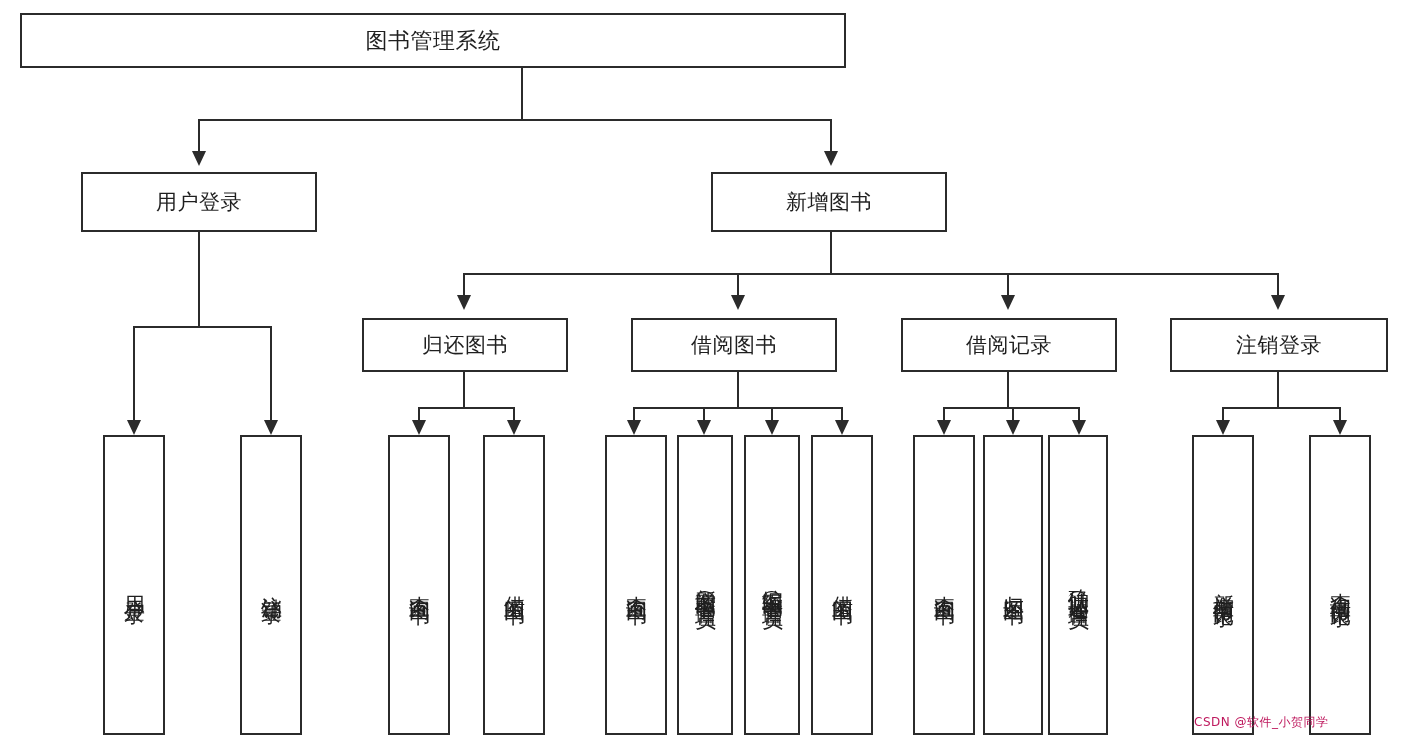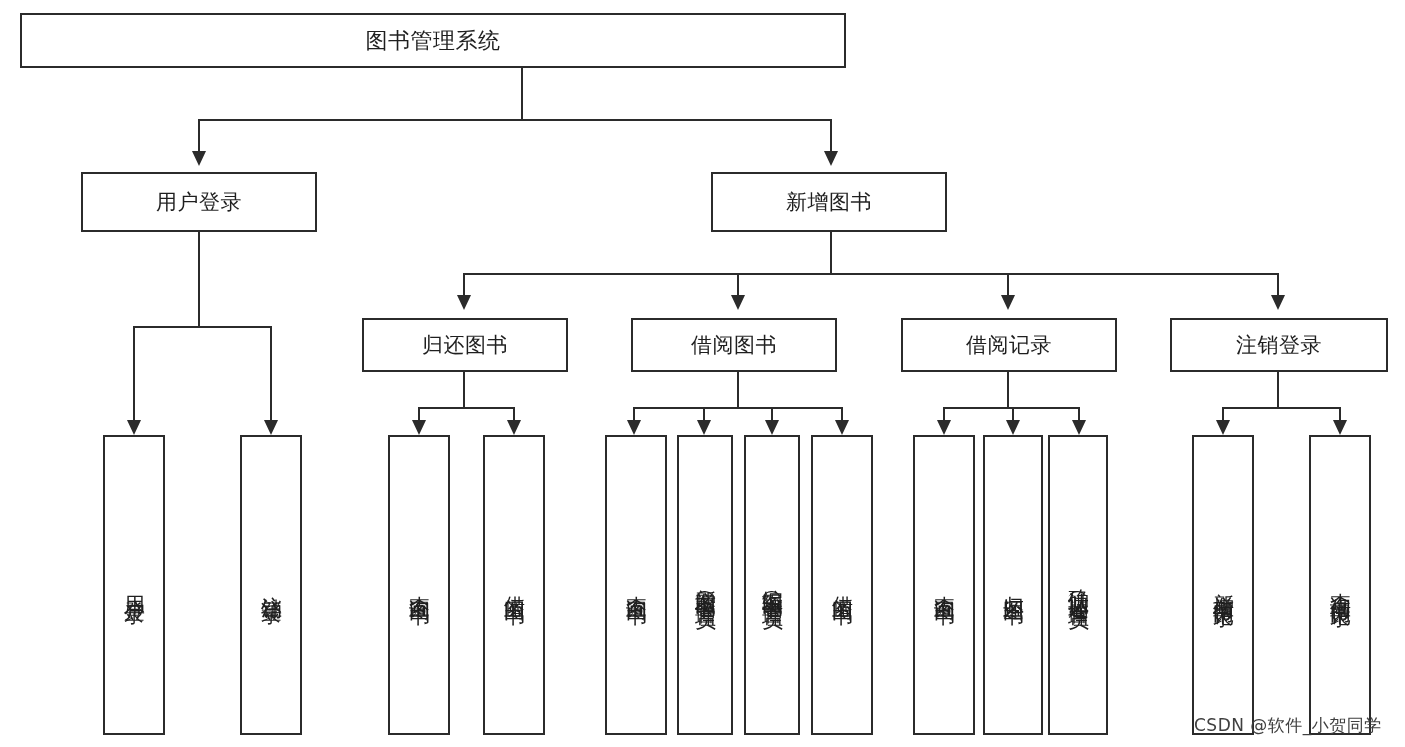--- a/index.html
+++ b/index.html
@@ -63,22 +63,22 @@
   .arrow {
     position: absolute;
     width: 0;
     height: 0;
     border-left: 7px solid transparent;
     border-right: 7px solid transparent;
     border-top: 15px solid #2b2b2b;
   }
   .watermark {
     position: absolute;
-    color: #404040;
-    font-size: 17px;
+    color: #be185d;
+    font-size: 12px;
     white-space: nowrap;
     letter-spacing: 0.5px;
   }
 </style>
 </head>
 <body>
 
 <div id="canvas">
 
   <div class="node root horiz" style="left:20px; top:13px; width:826px; height:55px;">

